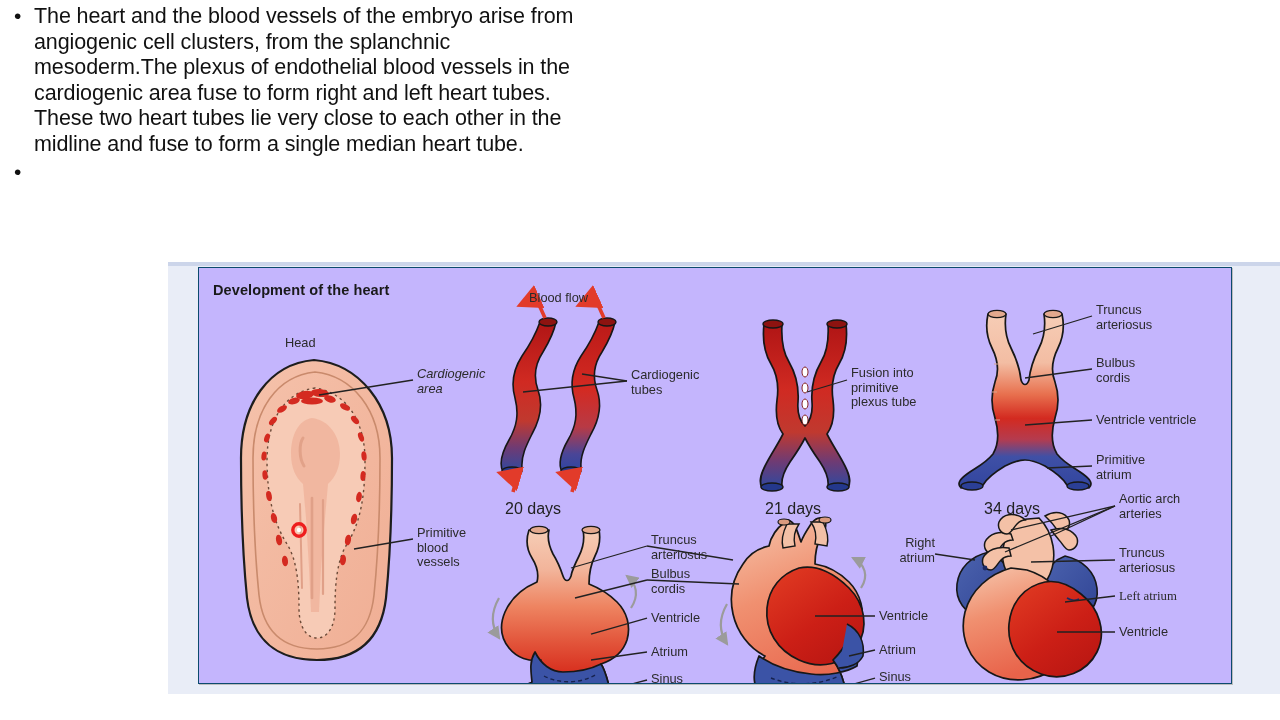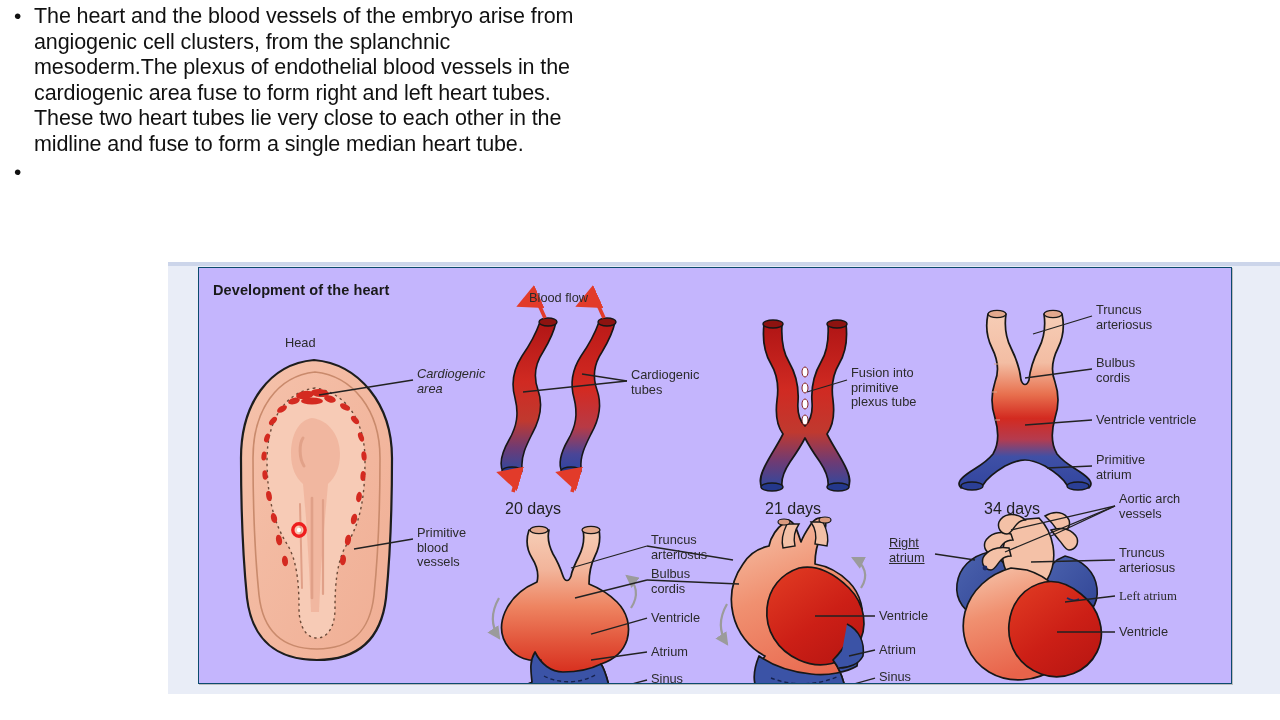--- a/index.html
+++ b/index.html
@@ -582,22 +582,22 @@
   <div class="fig-label" style="left:452px; top:343px;">Ventricle</div>
   <div class="fig-label" style="left:452px; top:377px;">Atrium</div>
   <div class="fig-label" style="left:452px; top:404px;">Sinus
 venosus</div>
 
   <div class="fig-label" style="left:680px; top:341px;">Ventricle</div>
   <div class="fig-label" style="left:680px; top:375px;">Atrium</div>
   <div class="fig-label" style="left:680px; top:402px;">Sinus
 venosus</div>
 
-  <div class="fig-label" style="left:690px; top:268px; width:46px;text-decoration:underline;">Right
+  <div class="fig-label" style="left:690px; top:268px; text-align:right; width:46px;">Right
 atrium</div>
   <div class="fig-label" style="left:920px; top:224px;">Aortic arch
-vessels</div>
+arteries</div>
   <div class="fig-label" style="left:920px; top:278px;">Truncus
 arteriosus</div>
   <div class="fig-label" style="left:920px; top:321px;font-family:Liberation Serif, serif;">Left atrium</div>
   <div class="fig-label" style="left:920px; top:357px;">Ventricle</div>
 
 </div>
 
 </body></html>

